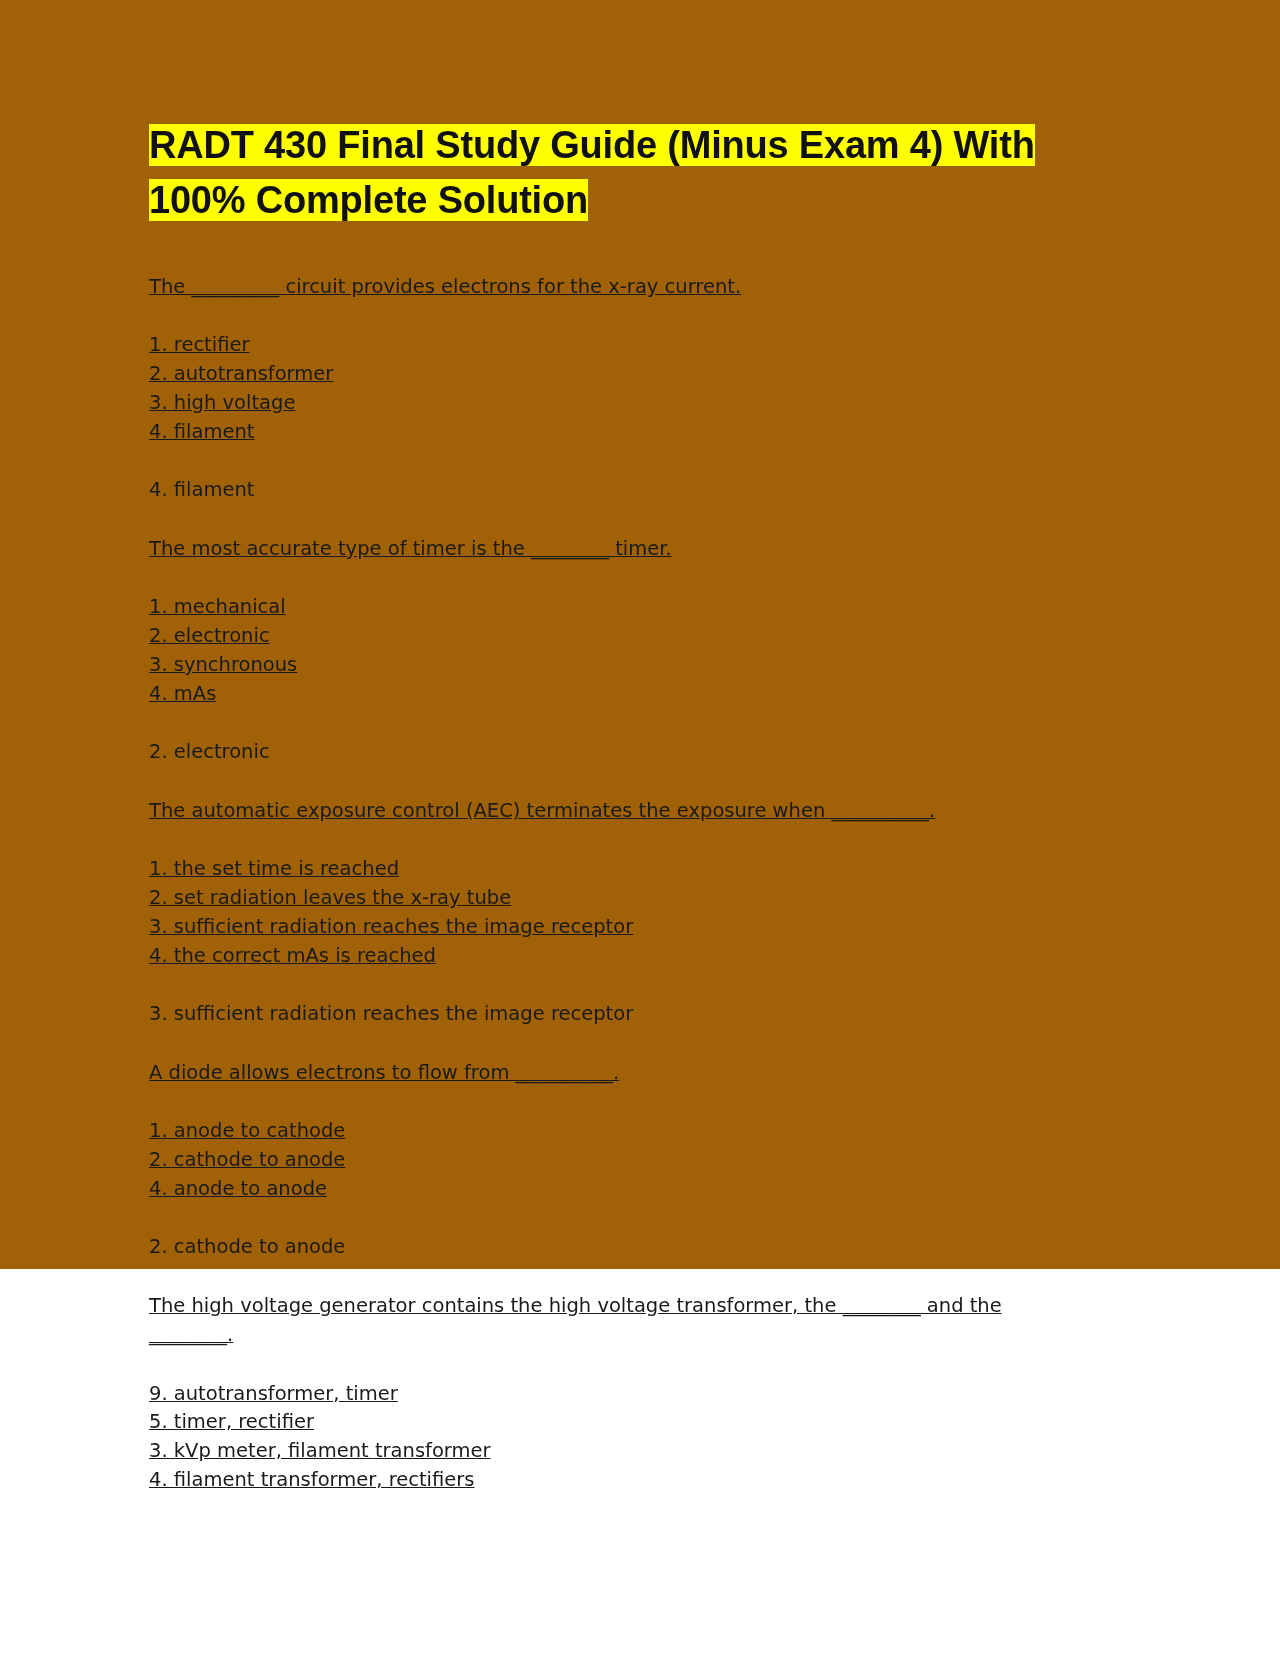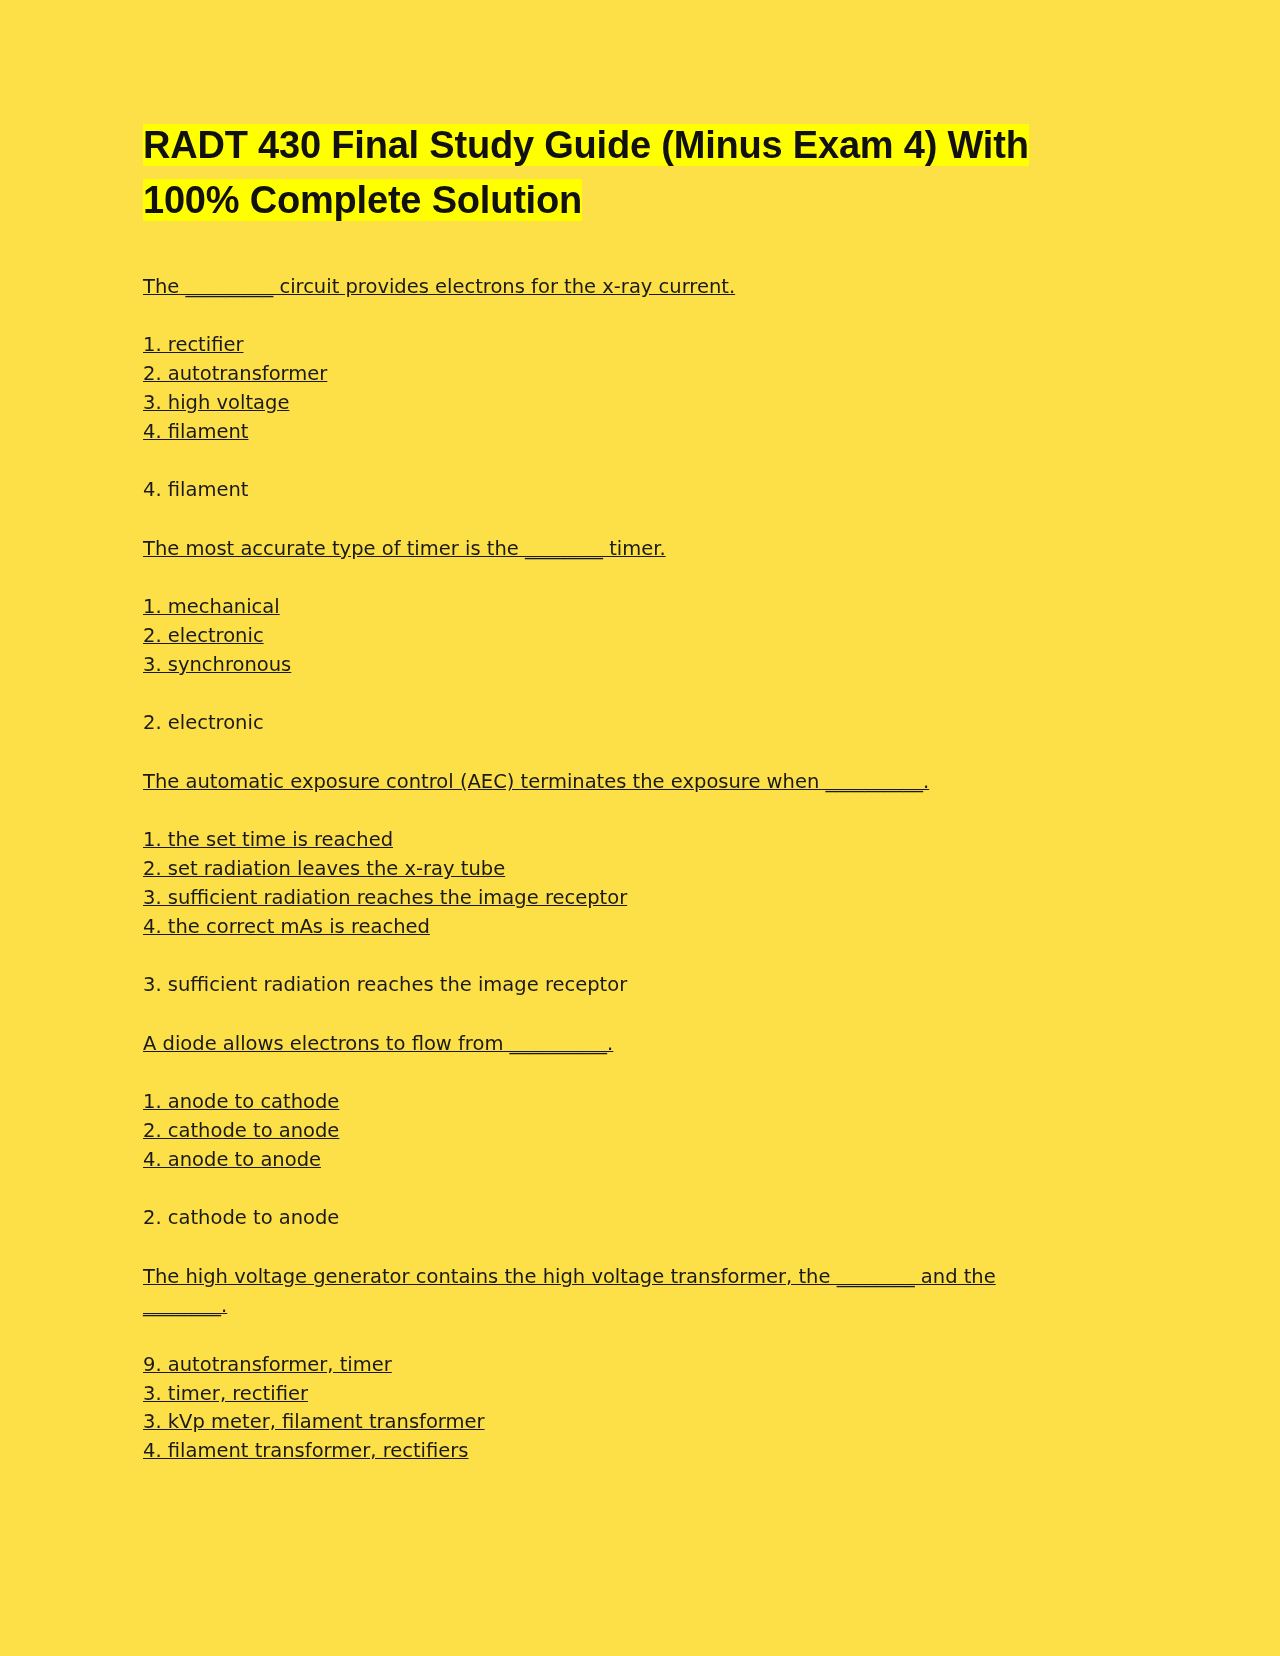--- a/index.html
+++ b/index.html
@@ -9,24 +9,24 @@
   }
   body {
     width: 1280px;
     height: 1656px;
     font-family: "DejaVu Sans", sans-serif;
     color: #1a1a1a;
   }
   .page {
     position: relative;
     width: 1280px;
-    height: 1656px;
+    height: 1269px;
     box-sizing: border-box;
-    padding: 118px 0 0 0;
-    background: #fde047;
+    padding: 118px 0 0 6px;
+    background: #a16207;
   }
   .content {
     margin-left: 143px;
     width: 930px;
   }
   .doc-title {
     font-family: "Liberation Sans", sans-serif;
     font-size: 38px;
     font-weight: bold;
     line-height: 1.45;
@@ -83,20 +83,21 @@
       </div>
       <p class="answer">4. filament</p>
     </div>
 
     <div class="q-block">
       <p class="question">The most accurate type of timer is the ________ timer.</p>
       <div class="options">
         <div class="option">1. mechanical</div>
         <div class="option">2. electronic</div>
         <div class="option">3. synchronous</div>
+        <div class="option">4. mAs</div>
       </div>
       <p class="answer">2. electronic</p>
     </div>
 
     <div class="q-block">
       <p class="question">The automatic exposure control (AEC) terminates the exposure when __________.</p>
       <div class="options">
         <div class="option">1. the set time is reached</div>
         <div class="option">2. set radiation leaves the x-ray tube</div>
         <div class="option">3. sufficient radiation reaches the image receptor</div>
@@ -112,20 +113,20 @@
         <div class="option">2. cathode to anode</div>
         <div class="option">4. anode to anode</div>
       </div>
       <p class="answer">2. cathode to anode</p>
     </div>
 
     <div class="q-block">
       <p class="question">The high voltage generator contains the high voltage transformer, the ________ and the ________.</p>
       <div class="options">
         <div class="option">9. autotransformer, timer</div>
-        <div class="option">3. timer, rectifier</div>
+        <div class="option">5. timer, rectifier</div>
         <div class="option">3. kVp meter, filament transformer</div>
         <div class="option">4. filament transformer, rectifiers</div>
       </div>
     </div>
 
   </div>
 </div>
 
 </body></html>

